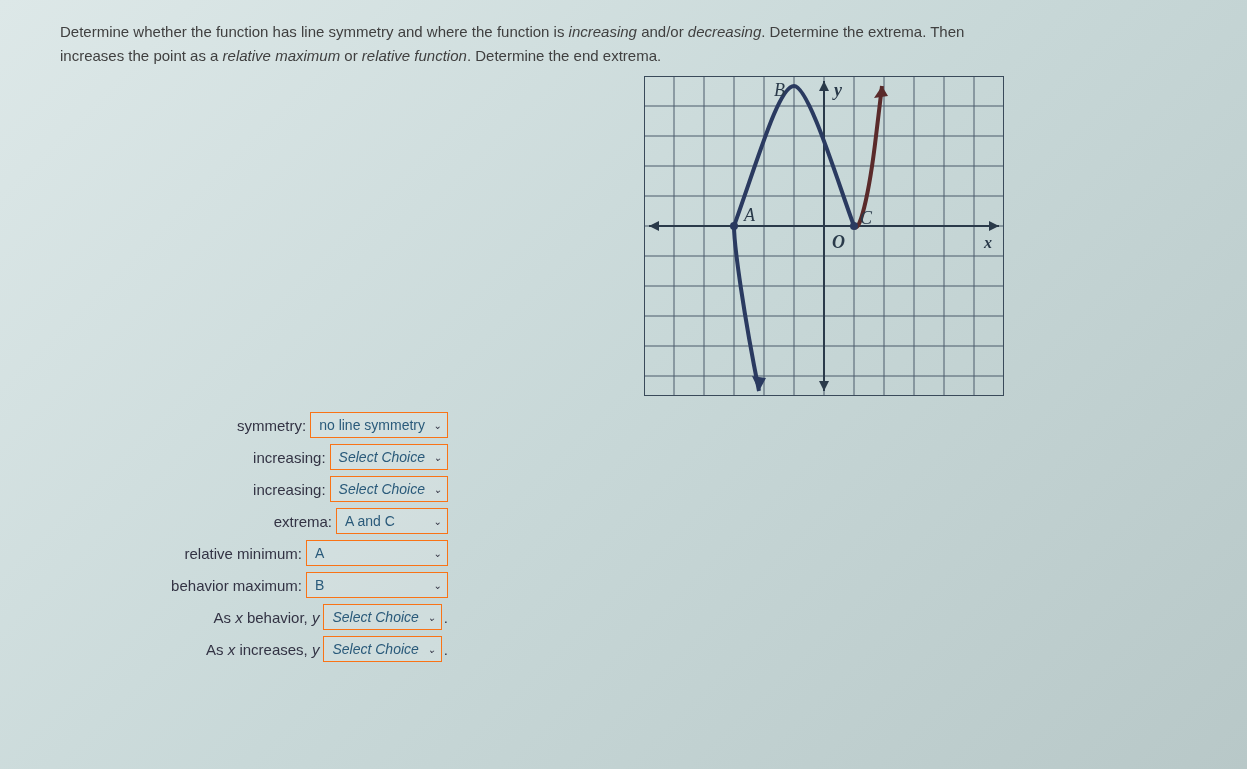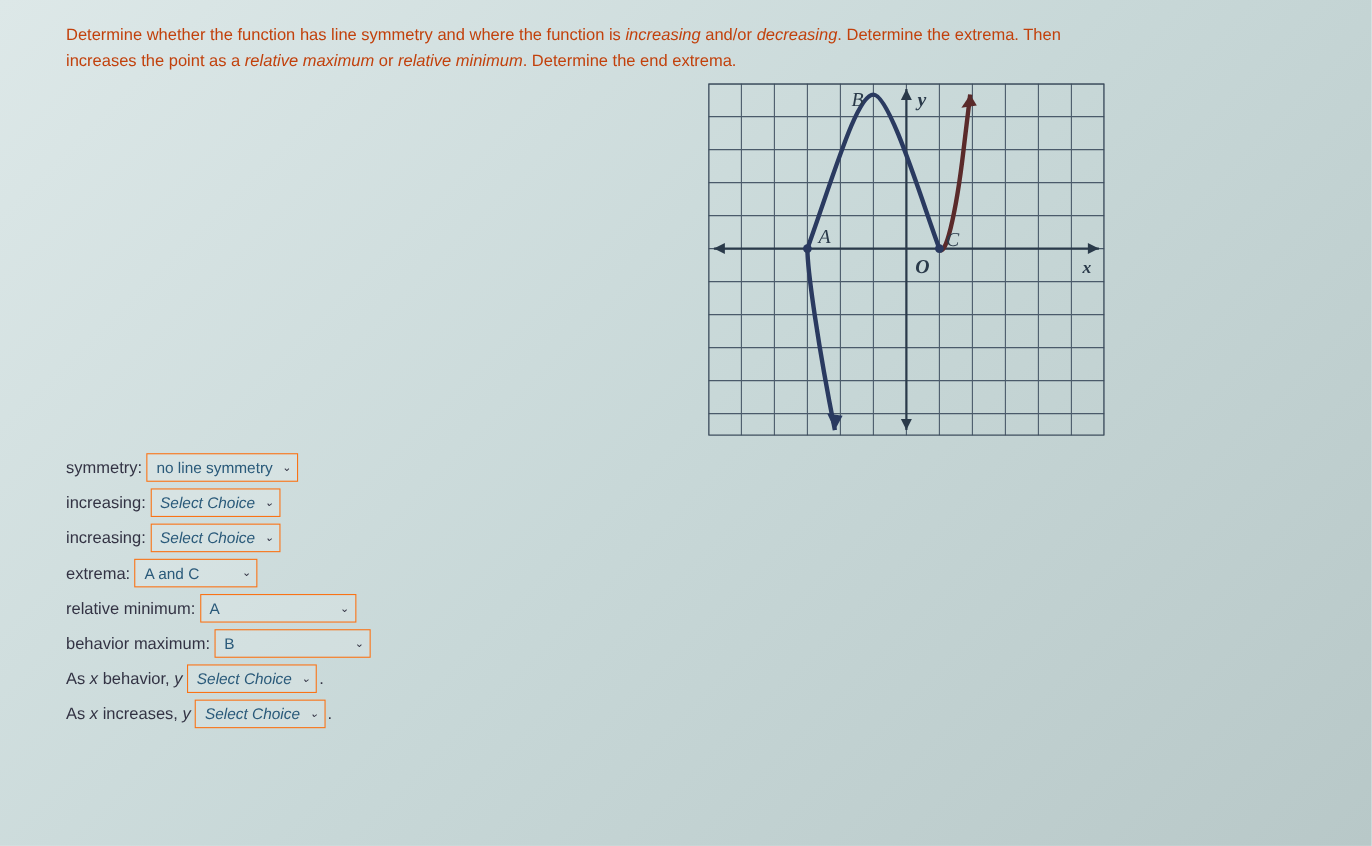--- a/index.html
+++ b/index.html
@@ -5,21 +5,21 @@
   body {
     margin: 0;
     padding: 20px 60px;
     font-family: Arial, Helvetica, sans-serif;
     background: linear-gradient(135deg, #dde8e8 0%, #c8d8d8 50%, #b8c8c8 100%);
     color: #445;
     min-height: 769px;
     box-sizing: border-box;
   }
   .question-text {
-    color: #c2410c;
+    color: #404040;
     font-size: 15px;
     line-height: 1.6;
     margin-bottom: 8px;
   }
   .question-text .italic { font-style: italic; }
   .content-row {
     display: flex;
     align-items: flex-start;
   }
   .graph-area {
@@ -27,23 +27,24 @@
     width: 360px;
     flex-shrink: 0;
   }
   .answers {
     margin-top: 330px;
     width: 400px;
   }
   .answer-row {
     display: flex;
     align-items: center;
-    margin: 6px 0;
+    margin: 6px 12px;
     font-size: 15px;
     color: #334;
+    justify-content: flex-end;
   }
   .answer-row .label {
     margin-right: 4px;
   }
   .answer-row .ital { font-style: italic; }
   .select-box {
     border: 1px solid #f97316;
     background: rgba(255,255,255,0.15);
     padding: 4px 22px 4px 8px;
     color: #2a5a7a;
@@ -63,21 +64,21 @@
     color: #334;
   }
   .period { margin-left: 2px; color:#334;}
   svg.graph { display:block; }
 </style>
 </head>
 <body>
 
 <div class="question-text">
   <span>Determine whether the function has line symmetry and where the function is </span><span class="italic">increasing</span><span> and/or </span><span class="italic">decreasing</span><span>. Determine the extrema. Then</span><br>
-  <span>increases the point as a </span><span class="italic">relative maximum</span><span> or </span><span class="italic">relative minimum</span><span>. Determine the end extrema.</span>
+  <span>increases the point as a </span><span class="italic">relative maximum</span><span> or </span><span class="italic">relative function</span><span>. Determine the end extrema.</span>
 </div>
 
 <div class="content-row">
   <div class="answers">
 
     <div class="answer-row">
       <span class="label">symmetry:</span>
       <span class="select-box">
         <span>no line symmetry</span>
         <span class="chev">⌄</span>

